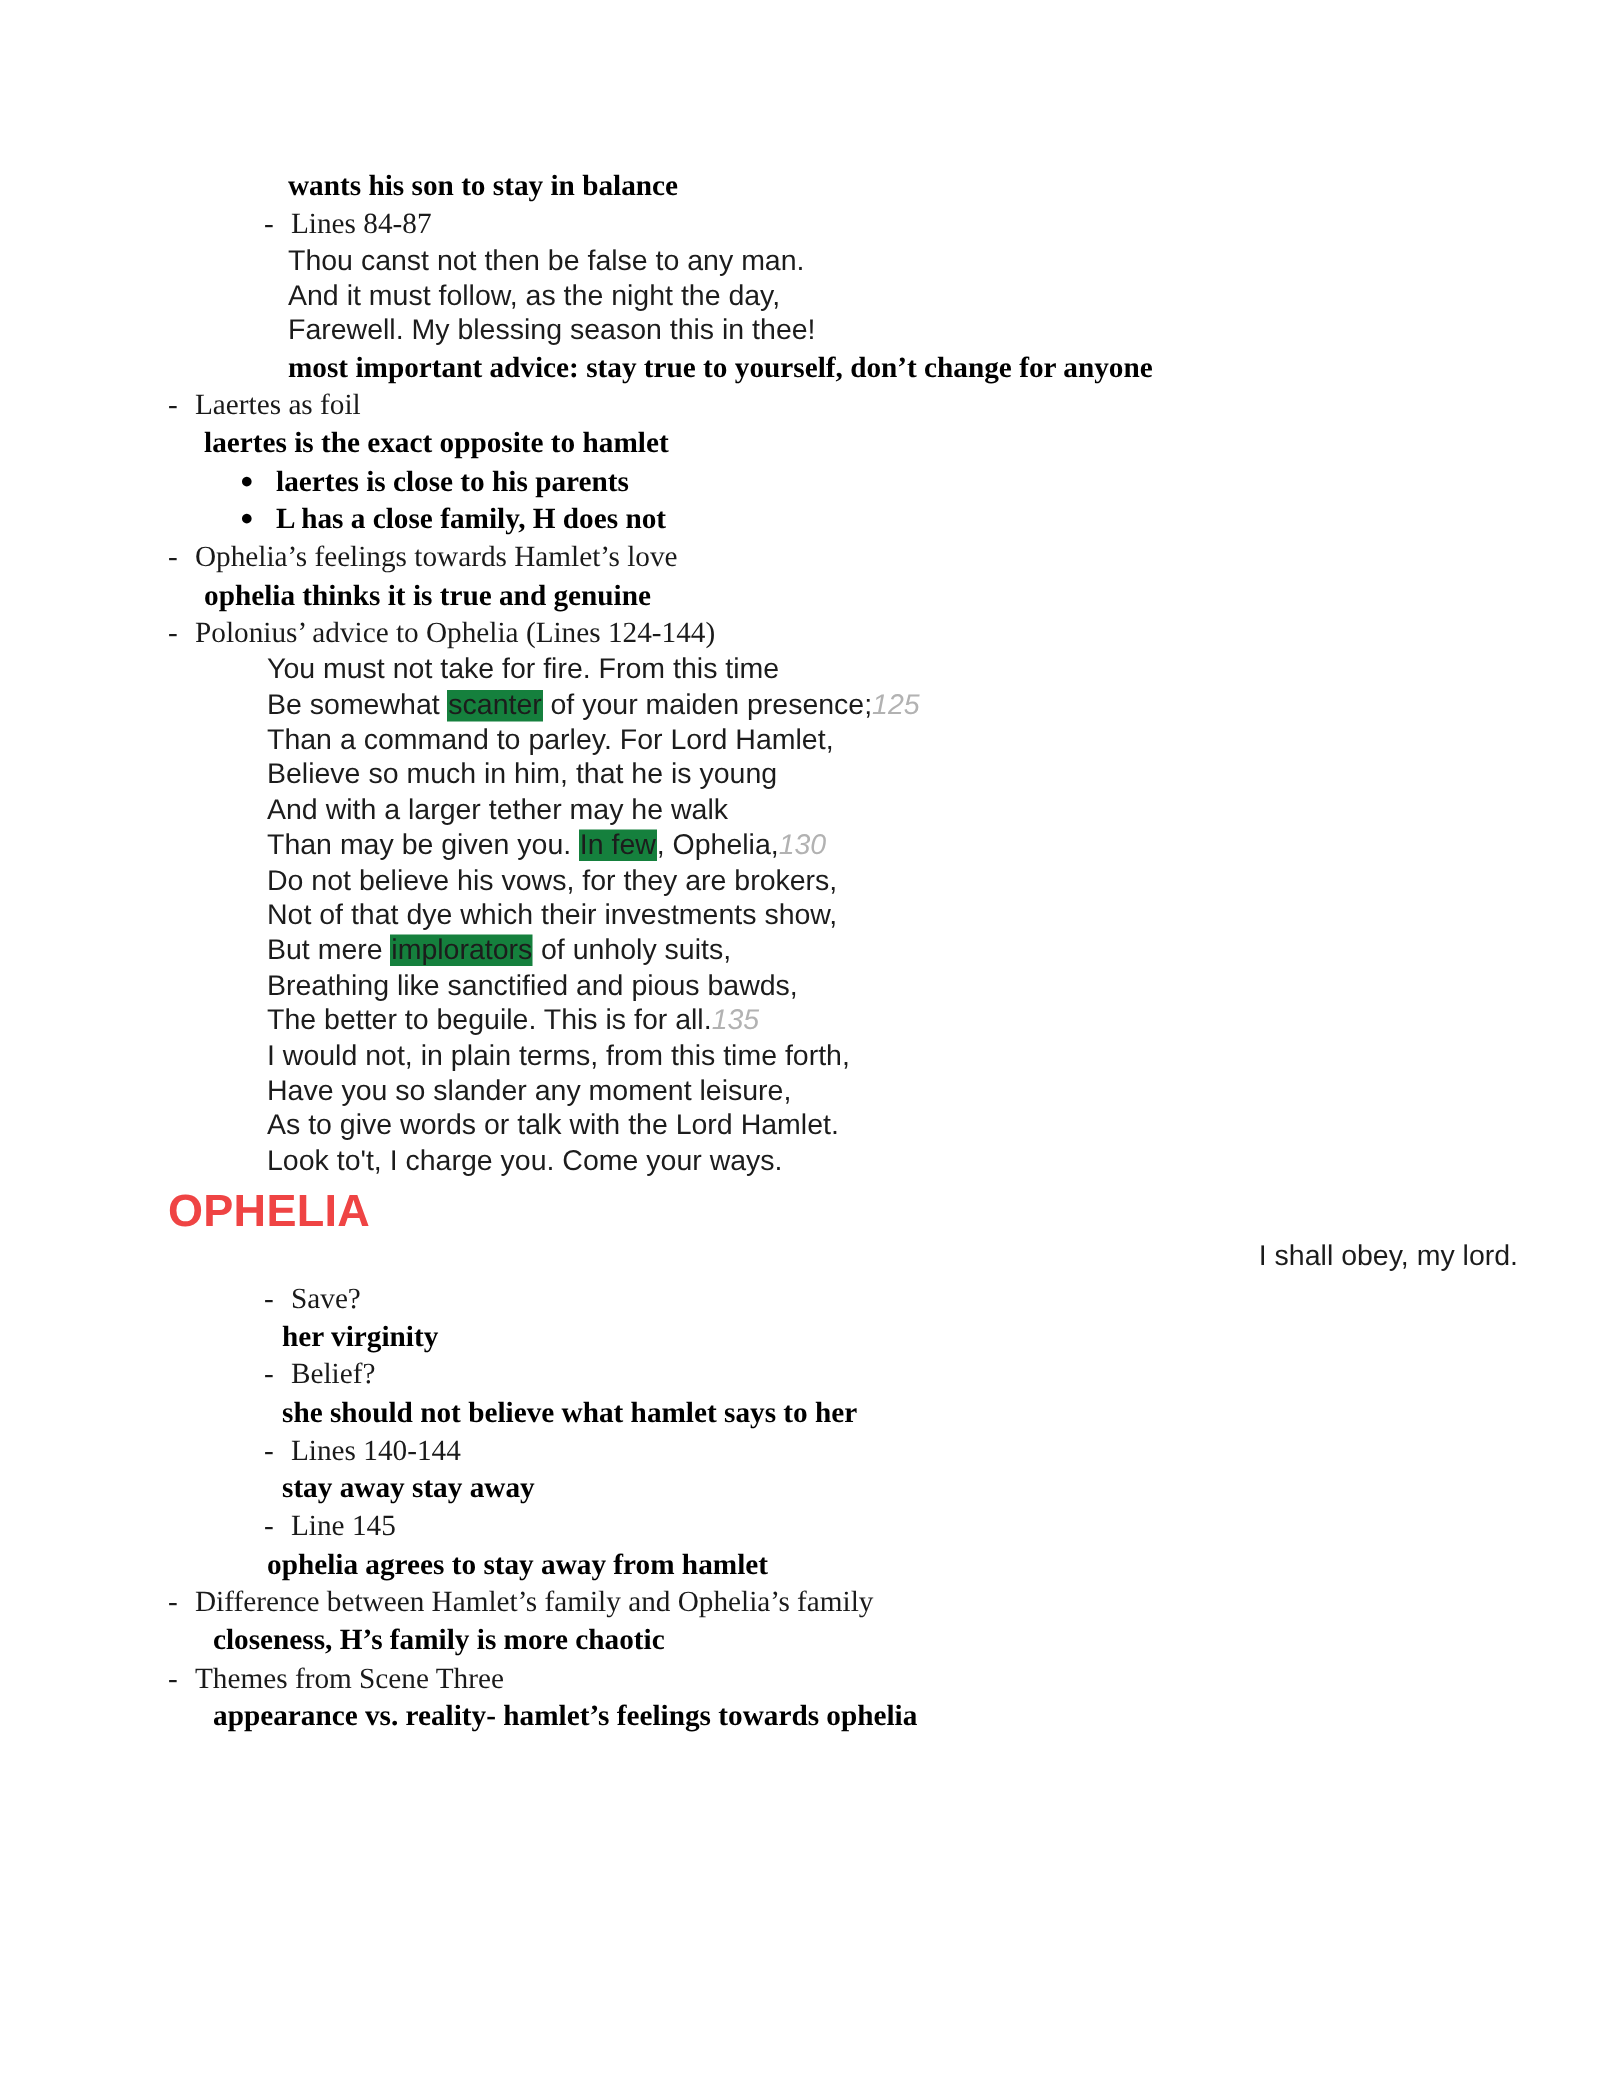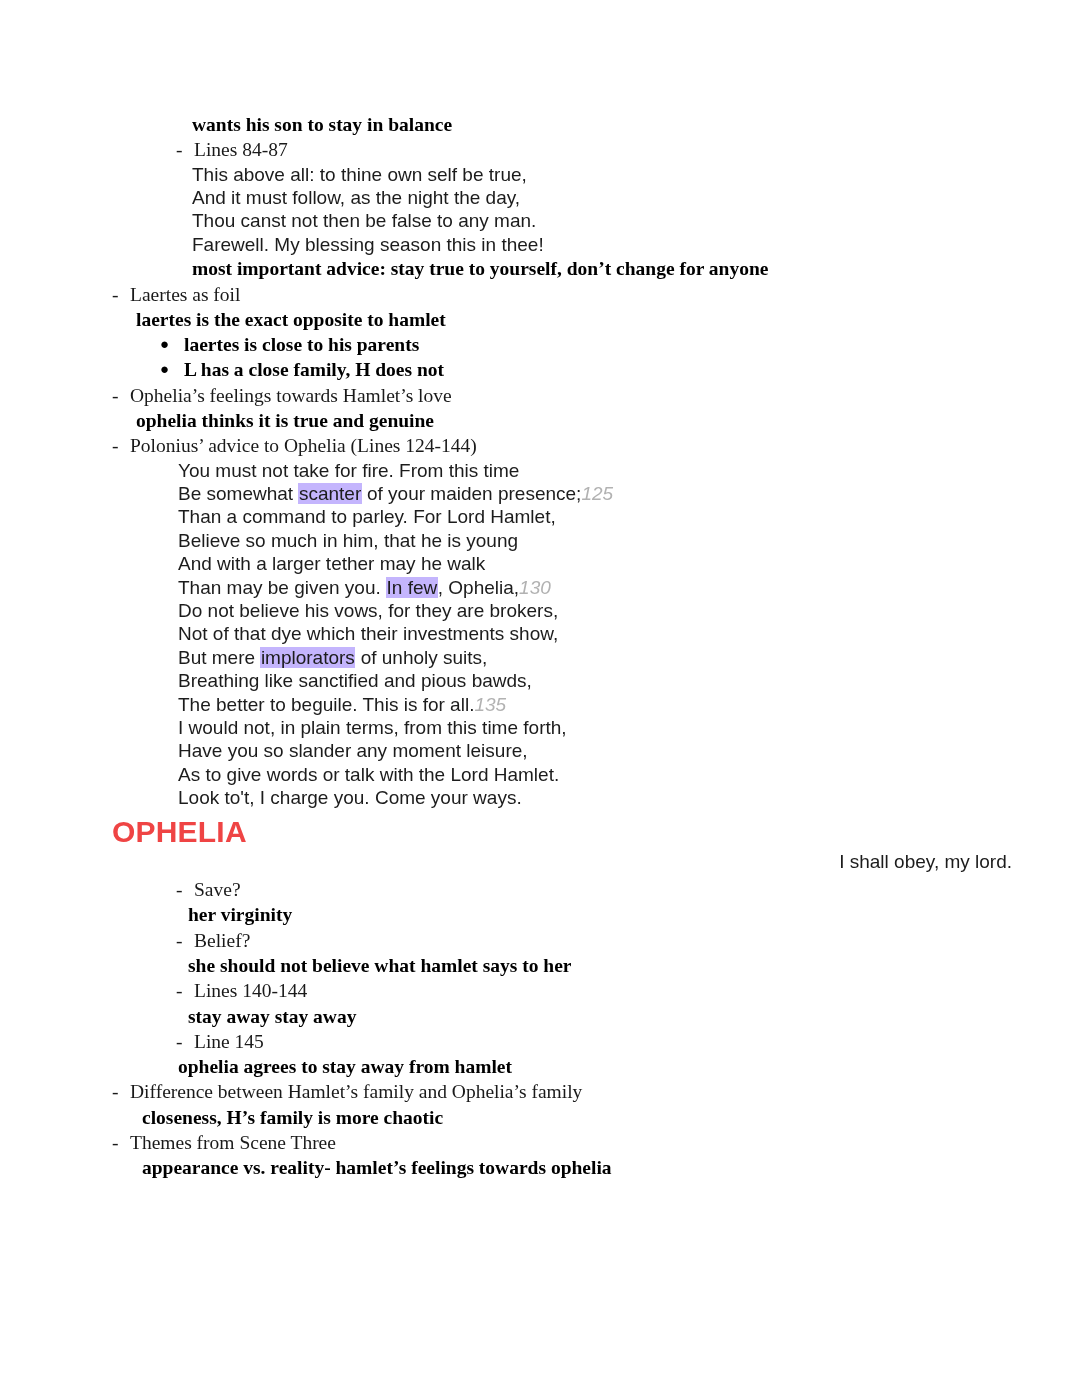--- a/index.html
+++ b/index.html
@@ -109,21 +109,21 @@
   .ind-24 { margin-left: 24px; }
   .ind-30 { margin-left: 30px; }
   .ind-48 { margin-left: 48px; }
   .ind-64 { margin-left: 64px; }
   .ind-66 { margin-left: 66px; }
   .ind-76 { margin-left: 76px; }
   .ind-80 { margin-left: 80px; }
 
   
   .hl {
-    background-color: #c4b5fd;
+    background-color: #15803d;
     padding: 0 0.5px;
     margin-top: 25px;
   }
   .lineno {
     font-style: italic;
     color: #b2b2b2;
     font-family: "Liberation Sans", "DejaVu Sans", sans-serif;
     font-size: 19px;
   }
 
@@ -136,23 +136,22 @@
  <div class="content">
 
   <div class="note-bold ind-80">wants his son to stay in balance</div>
 
   <div class="dash-row ind-64">
     <span class="dash-mark">-</span>
     <span class="dash-text note">Lines 84-87</span>
   </div>
 
   <div class="ind-80">
-    <span class="verse blk">This above all: to thine own self be true,</span>
+    <span class="verse blk">Thou canst not then be false to any man.</span>
     <span class="verse blk">And it must follow, as the night the day,</span>
-    <span class="verse blk">Thou canst not then be false to any man.</span>
     <span class="verse blk">Farewell. My blessing season this in thee!</span>
   </div>
 
   <div class="note-bold ind-80">most important advice: stay true to yourself, don’t change for anyone</div>
 
   <div class="dash-row ind-0">
     <span class="dash-mark">-</span>
     <span class="dash-text note">Laertes as foil</span>
   </div>
 

